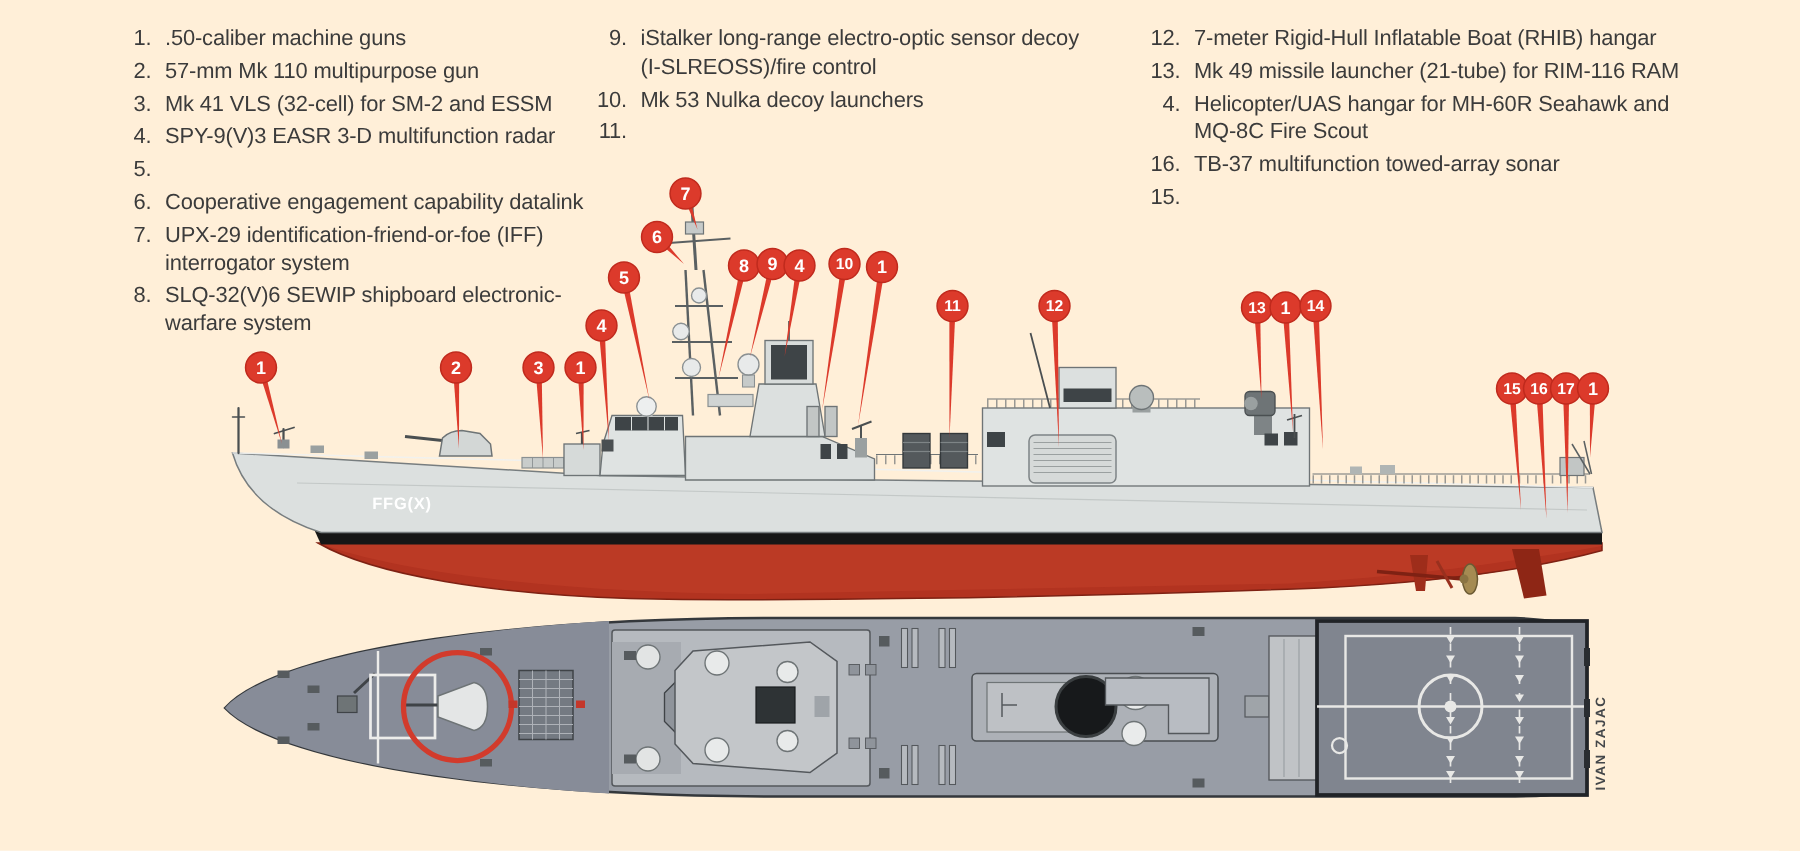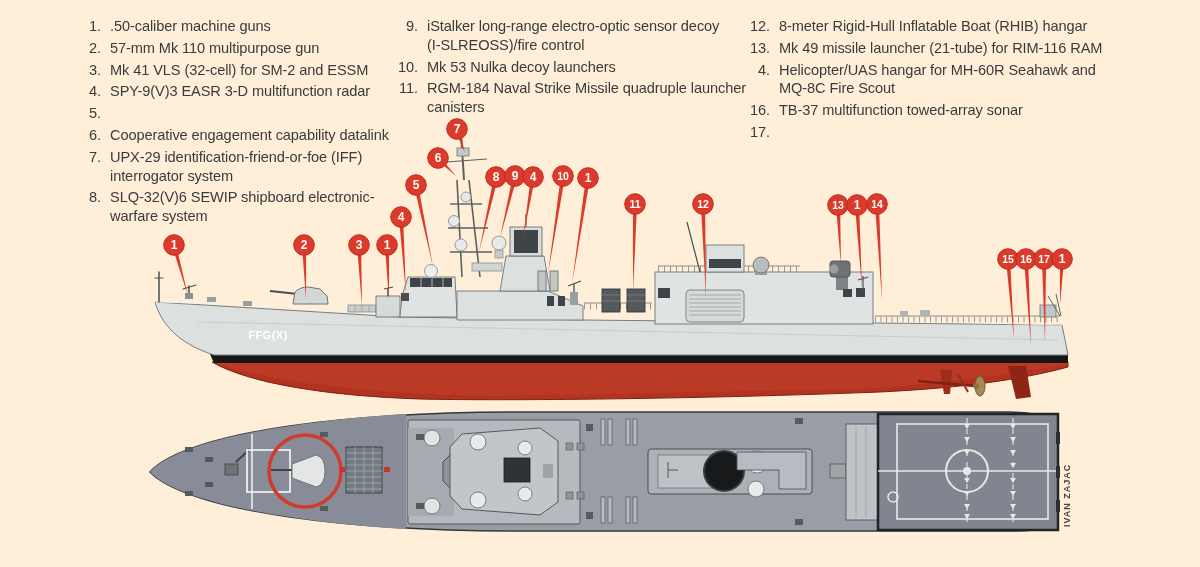--- a/index.html
+++ b/index.html
@@ -5,21 +5,21 @@
   html,body{margin:0;padding:0;}
   body{width:1200px;height:567px;overflow:hidden;
        font-family:"Liberation Sans","DejaVu Sans",sans-serif;}
   #canvas{position:relative;width:1200px;height:567px;background:#FFEFD8;}
   #shipsvg{position:absolute;left:0;top:0;}
   .leg-col{position:absolute;top:17px;}
   .leg-item{display:flex;line-height:18.8px;margin-bottom:3px;
             font-size:14.6px;color:#3B3B3B;letter-spacing:-0.1px;}
   .leg-num{width:30px;text-align:right;padding-right:9px;flex:none;}
   .leg-text{white-space:pre-line;}
-  #col1{left:71px;} #col2{left:388px;} #col3{left:740px;}
+  #col1{left:71px;} #col2{left:388px;} #col3{left:757px;}
 </style>
 </head>
 <body>
 
 <div id="canvas">
 
   <svg id="shipsvg" width="1200" height="567" viewBox="0 0 1200 567">
     <defs>
       <polygon id="chv" points="-3,0 3,0 0,5" fill="#E8E8E6"></polygon>
     </defs>
@@ -462,39 +462,37 @@
         <div class="leg-num">9.</div>
         <div class="leg-text">iStalker long-range electro-optic sensor decoy
 (I-SLREOSS)/fire control</div>
       </div>
       <div class="leg-item">
         <div class="leg-num">10.</div>
         <div class="leg-text">Mk 53 Nulka decoy launchers</div>
       </div>
       <div class="leg-item">
         <div class="leg-num">11.</div>
-        <div class="leg-text">RGM-184 Naval Strike Missile quadruple launcher
-canisters</div>
       </div>
     </div>
   <div id="col3" class="leg-col">
       <div class="leg-item">
         <div class="leg-num">12.</div>
-        <div class="leg-text">8-meter Rigid-Hull Inflatable Boat (RHIB) hangar</div>
+        <div class="leg-text">7-meter Rigid-Hull Inflatable Boat (RHIB) hangar</div>
       </div>
       <div class="leg-item">
         <div class="leg-num">13.</div>
         <div class="leg-text">Mk 49 missile launcher (21-tube) for RIM-116 RAM</div>
       </div>
       <div class="leg-item">
         <div class="leg-num">4.</div>
         <div class="leg-text">Helicopter/UAS hangar for MH-60R Seahawk and
 MQ-8C Fire Scout</div>
       </div>
       <div class="leg-item">
         <div class="leg-num">16.</div>
         <div class="leg-text">TB-37 multifunction towed-array sonar</div>
       </div>
       <div class="leg-item">
-        <div class="leg-num">17.</div>
+        <div class="leg-num">15.</div>
       </div>
     </div>
 </div>
 
 </body></html>

